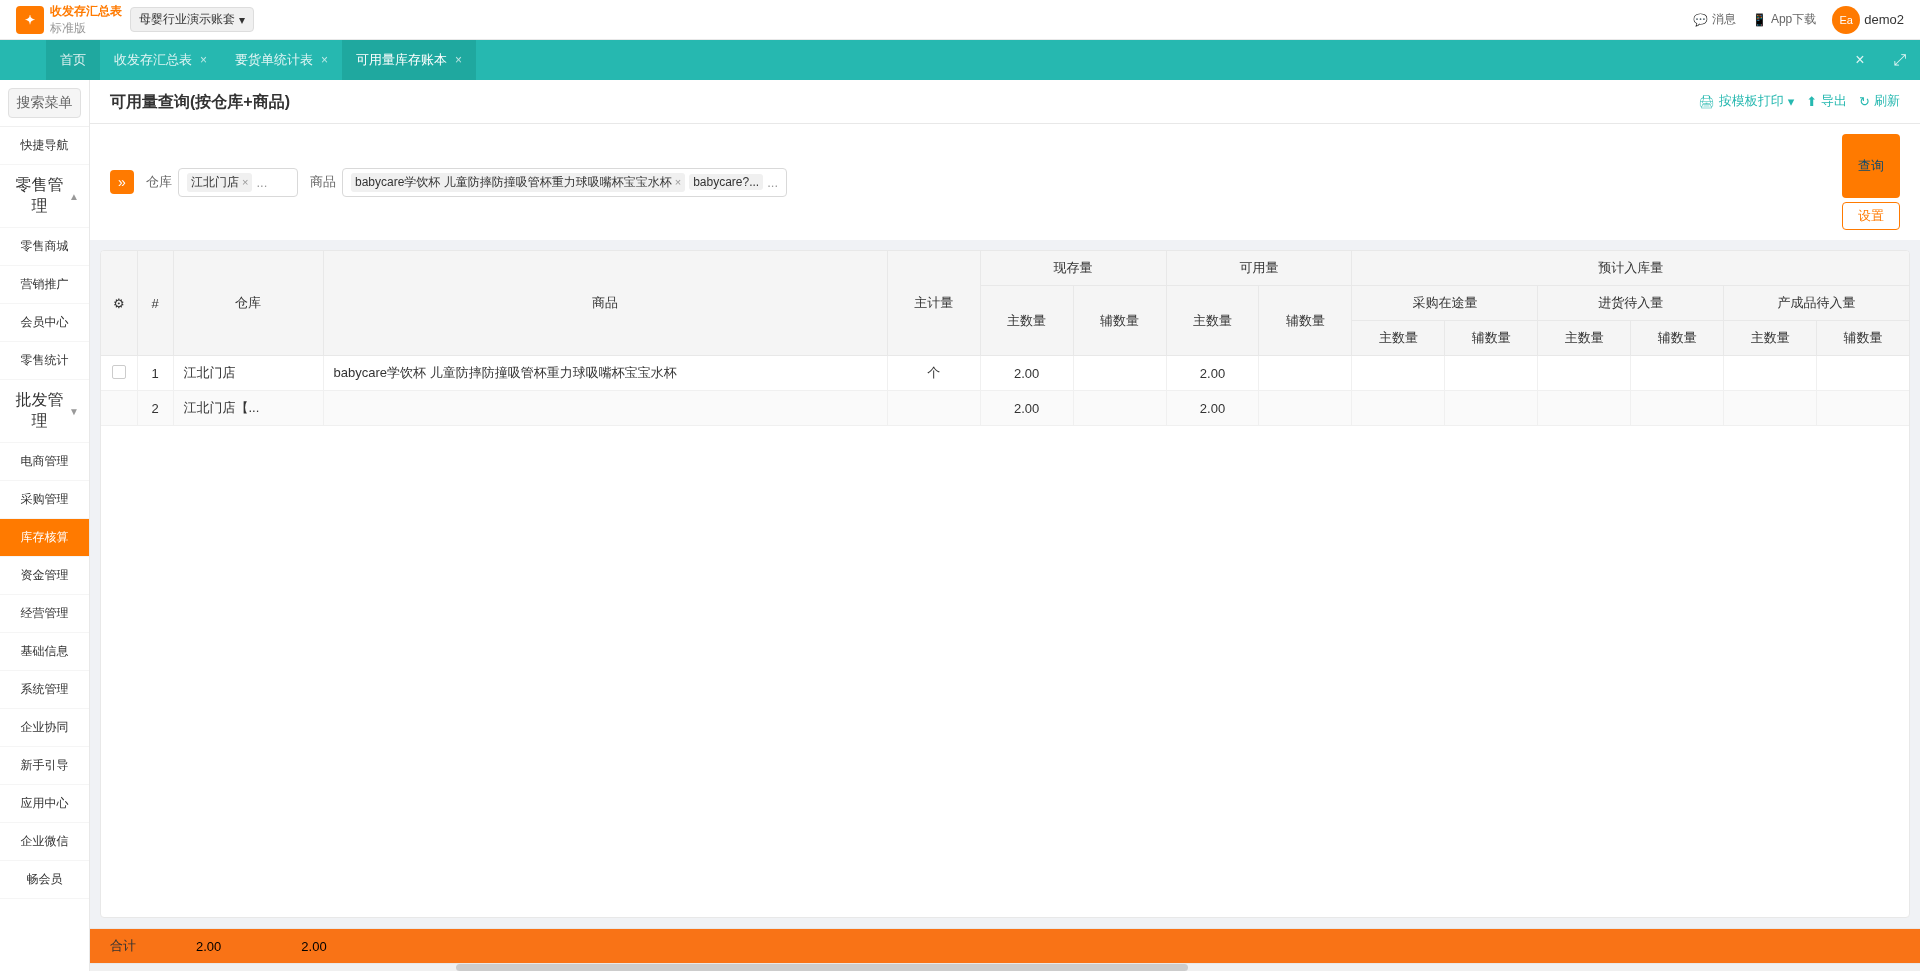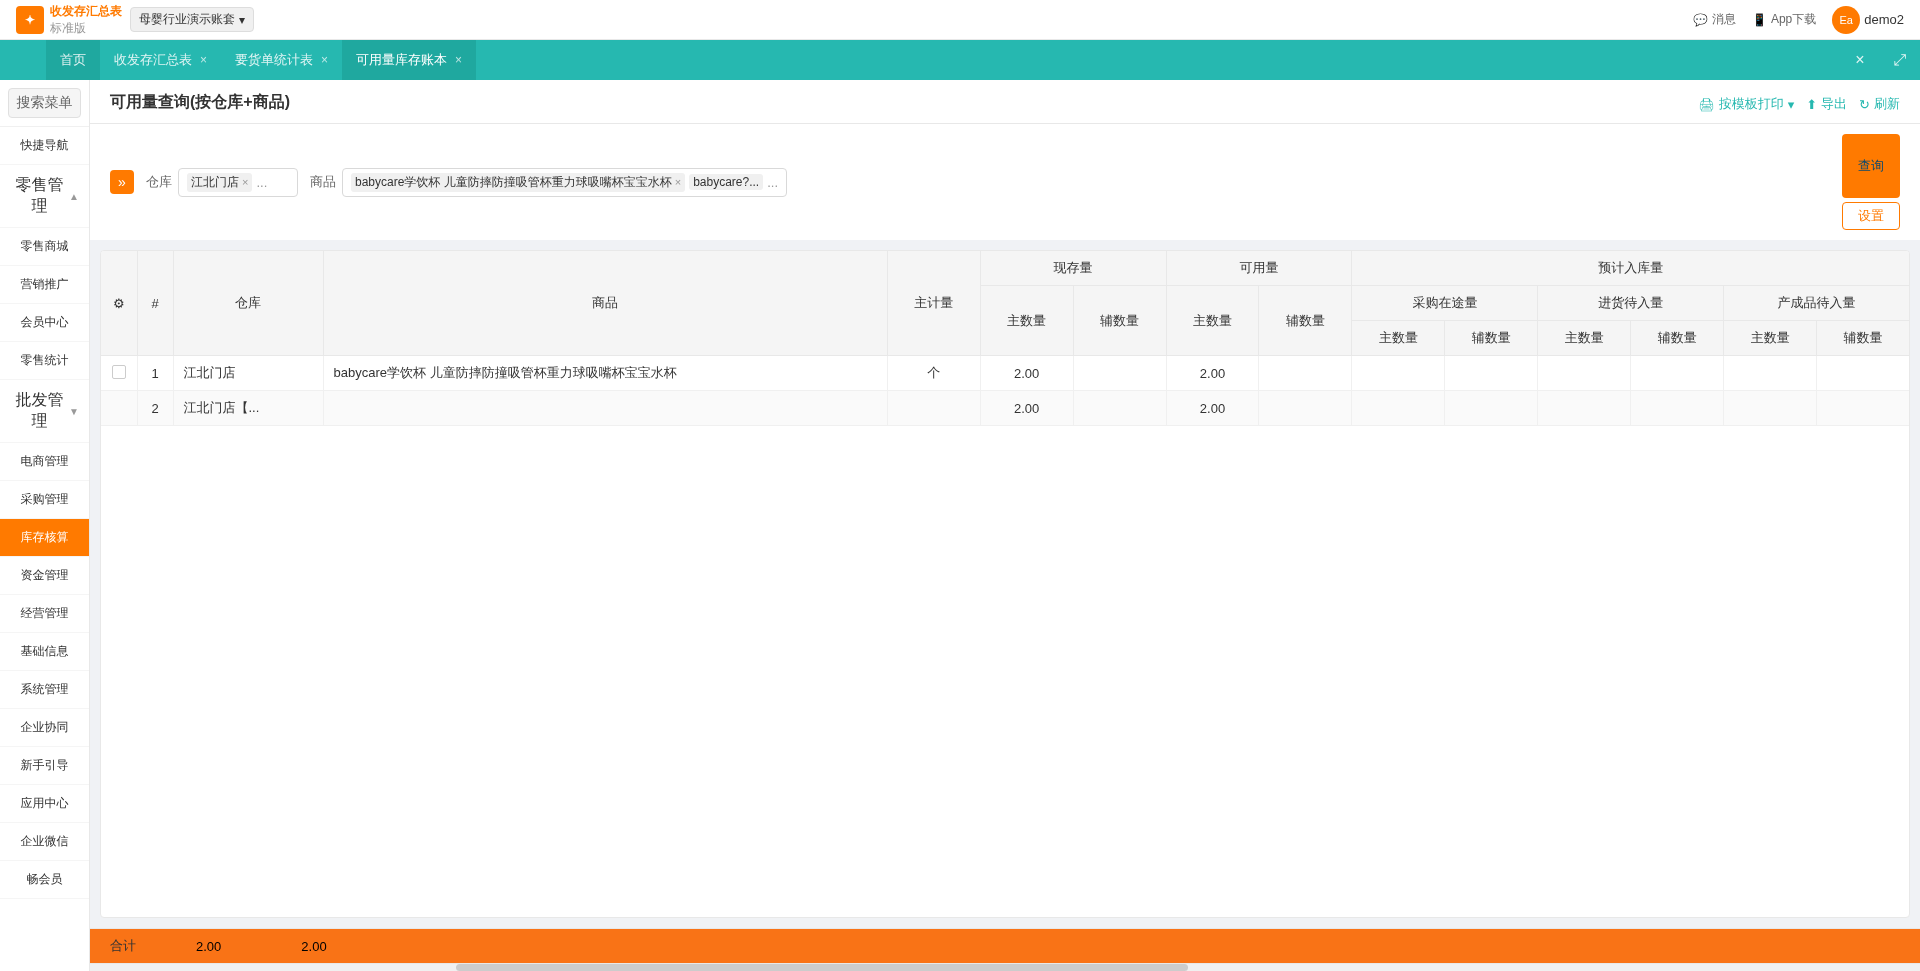--- a/index.html
+++ b/index.html
@@ -189,21 +189,21 @@
 
     
     .page-header {
       background: #fff;
       padding: 12px 20px 0 20px;
       border-bottom: 1px solid #e8e8e8;
       flex-shrink: 0;
     }
     .page-title-row {
       display: flex;
-      align-items: flex-end;
+      align-items: flex-start;
       justify-content: space-between;
       margin-bottom: 10px;
     }
     .page-title {
       font-size: 16px;
       font-weight: 600;
       color: #333;
     }
     .page-actions {
       display: flex;

